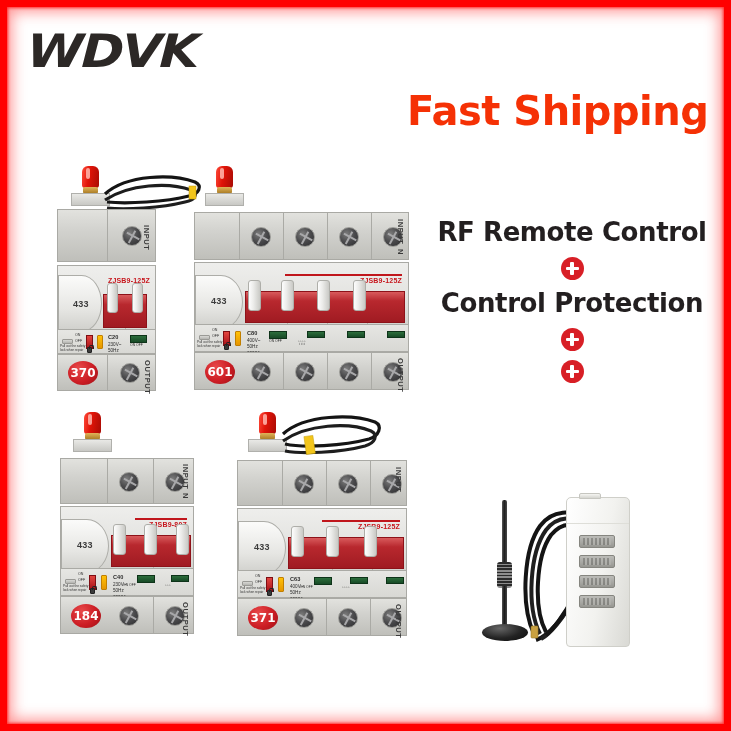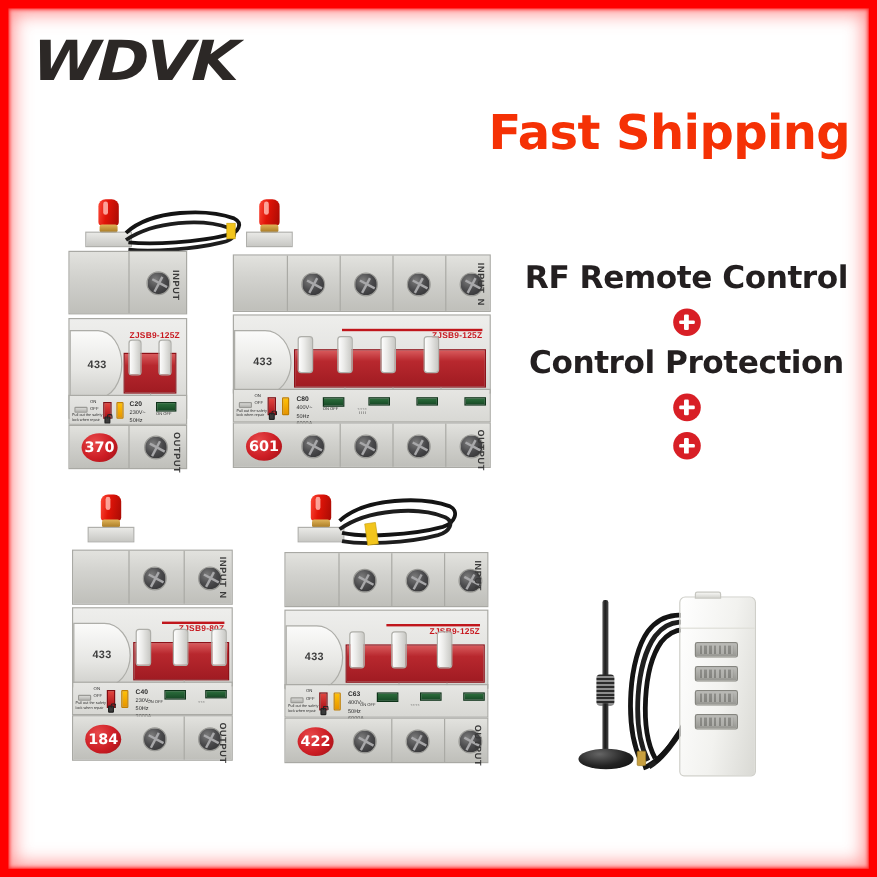--- a/index.html
+++ b/index.html
@@ -511,21 +511,21 @@
         <span>ON</span> <span>OFF</span>
       </div>
       <div class="greenwin" style="left:112px; top:6px; width:18px; height:7px;"></div>
       <div class="greenwin" style="left:148px; top:6px; width:18px; height:7px;"></div>
       <div class="diagram" style="left:104px; top:15px;">⌁⌁⌁⌁</div>
     </div>
 
     <div class="tblock" style="left:0; top:186px; width:170px; height:38px;">
       <div class="sep" style="left:88px;"></div>
       <div class="sep" style="left:132px;"></div>
-      <div class="badge" style="left:10px; top:7px; width:30px; height:24px; font-size:12px; line-height:24px;">422</div>
+      <div class="badge" style="left:10px; top:7px; width:30px; height:24px; font-size:12px; line-height:24px;">371</div>
       <div class="screw" style="left:56px; top:9px;"></div>
       <div class="screw" style="left:100px; top:9px;"></div>
       <div class="screw" style="left:144px; top:9px;"></div>
       <div class="vlabel" style="right:3px; top:5px;">OUTPUT</div>
     </div>
   </div>
 
   <div id="antenna-acc">
     <div class="ant-rod"></div>
     <div class="ant-coil"></div>

